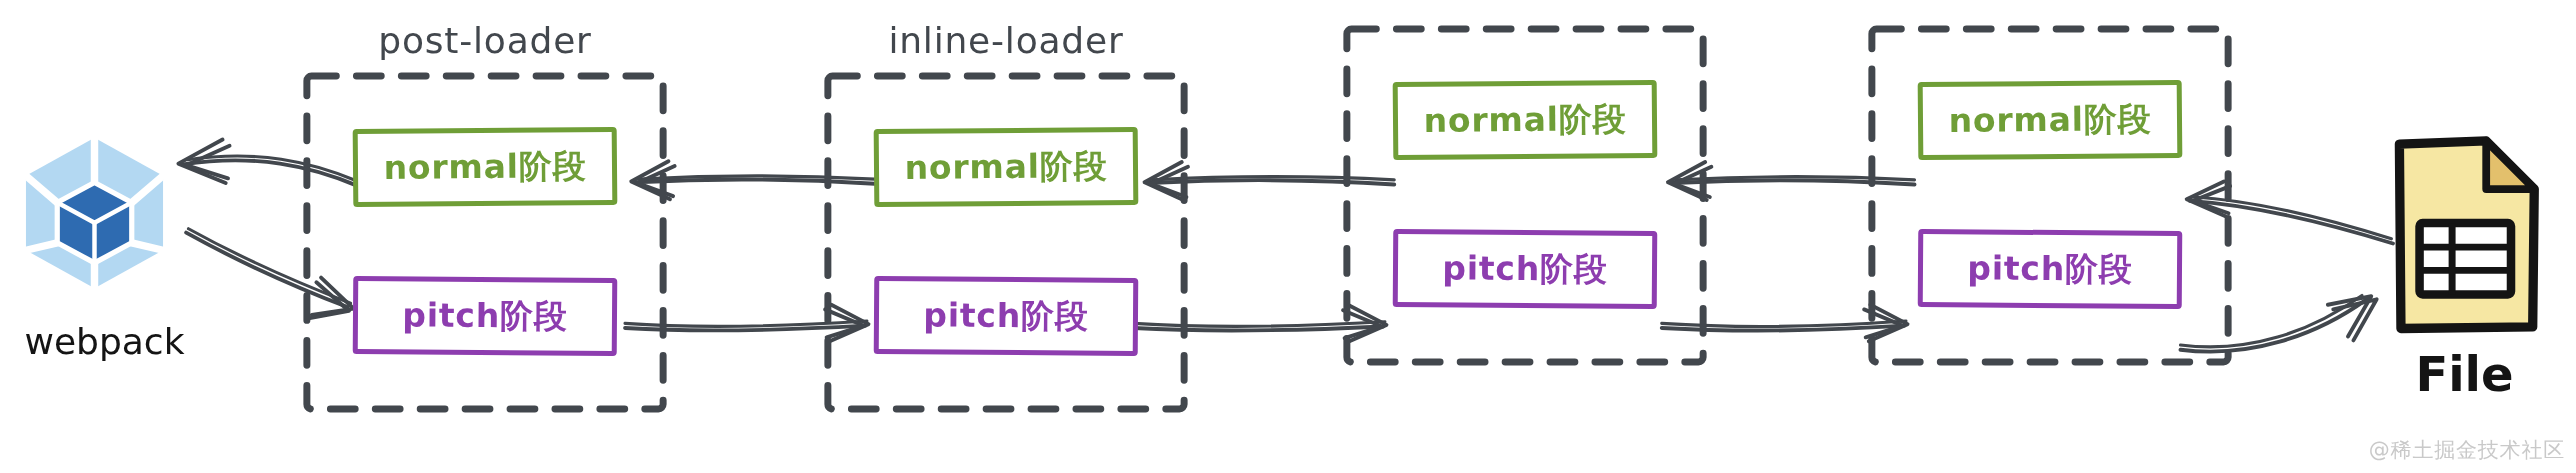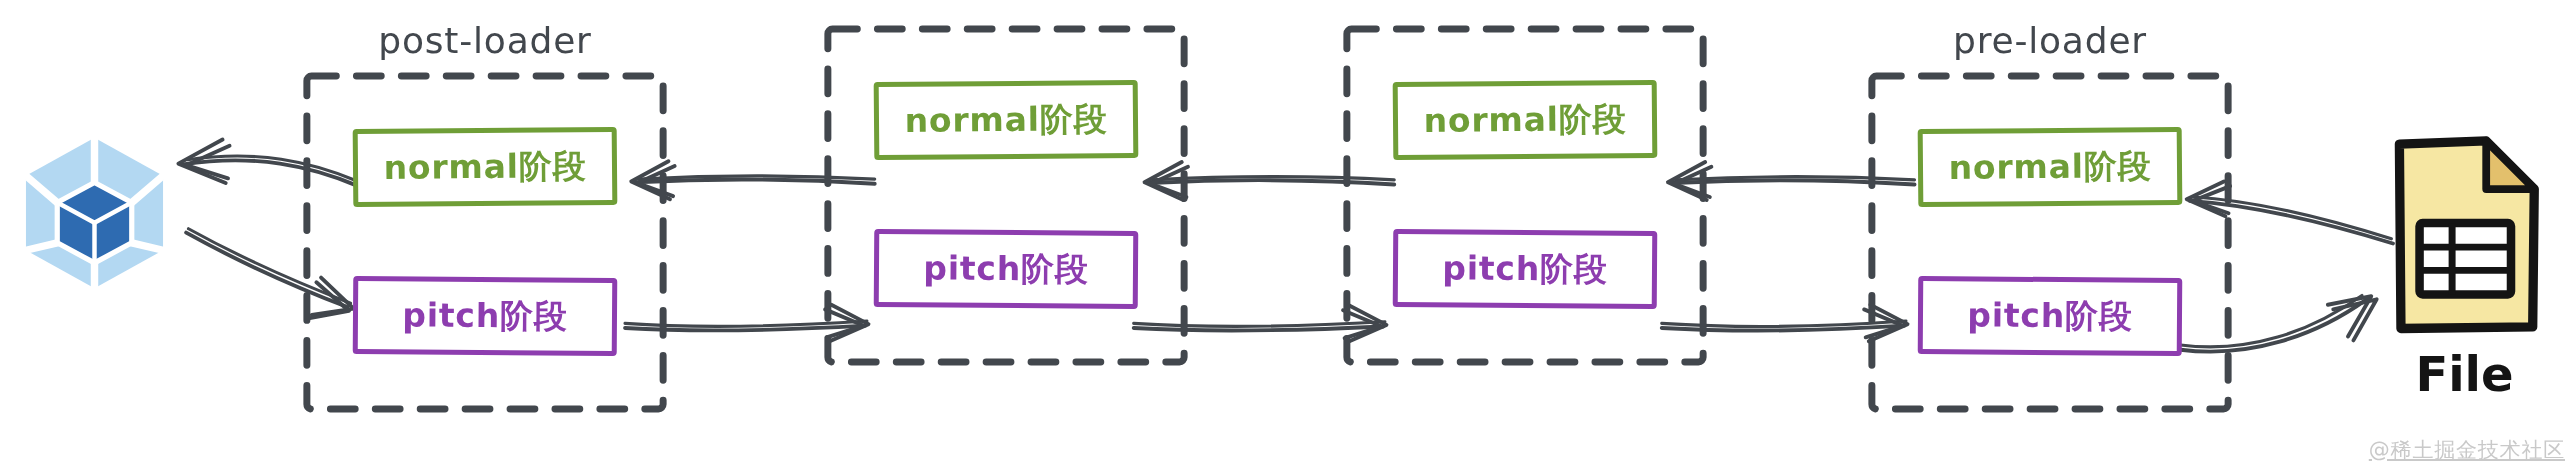--- a/index.html
+++ b/index.html
@@ -34,21 +34,21 @@
   .phase.normal { top:56px;  transform:translateX(-50%) rotate(-0.5deg); border-color:#6f9e37; color:#6f9e37; }
   .phase.pitch  { top:205px; transform:translateX(-50%) rotate(0.4deg);  border-color:#8d3daf; color:#8d3daf; }
   
   .node { position:absolute; z-index:2; }
   .node-label { position:absolute; text-align:center; color:#141414; z-index:2; }
   #webpack-label { left:15.5px; top:321px; width:178px; font-size:36px; font-weight:500; }
   #file-label    { left:2387px; top:346px; width:155px; font-size:48px; font-weight:600; }
   
   #watermark {
     position:absolute; right:11px; bottom:9.3px; z-index:2;
-    font-size:21px; color:#c9c9c9; letter-spacing:0.8px;text-decoration:underline;
+    font-size:21px; color:#c9c9c9; letter-spacing:0.8px;
   }
 </style>
 </head>
 <body>
 
 <div id="canvas">
 
   <svg id="arrows" viewBox="0 0 3322 610">
     <g>
       <path class="shaft" d="M462 240 C 400 214, 330 198, 236 212"></path>
@@ -122,37 +122,39 @@
       <line x1="8" y1="155" x2="50" y2="145"></line>
       <line x1="8" y1="55" x2="50" y2="91"></line>
     </g>
     <polygon points="100,64 150,91 150,145 100,172 50,145 50,91" fill="#2e6bb1" stroke="#ffffff" stroke-width="7" stroke-linejoin="round"></polygon>
     <g stroke="#ffffff" stroke-width="6" stroke-linecap="round">
       <line x1="50" y1="91" x2="100" y2="118"></line>
       <line x1="150" y1="91" x2="100" y2="118"></line>
       <line x1="100" y1="118" x2="100" y2="172"></line>
     </g>
   </svg>
+  <div class="node-label" id="webpack-label">webpack</div>
 
   <div class="loader" style="left:303px;">
     <div class="loader-title">post-loader</div>
     <div class="dash-box">
       <svg class="dash" width="364" height="341" viewBox="0 0 470 440">
           <rect x="5" y="5" width="460" height="430" rx="6"></rect>
         </svg>
       <div class="phase normal">
         <span>normal阶段</span>
       </div>
       <div class="phase pitch">
         <span>pitch阶段</span>
       </div>
     </div>
   </div>
 
   <div class="loader" style="left:824px;">
+    <div class="loader-title">inline-loader</div>
     <div class="dash-box">
       <svg class="dash" width="364" height="341" viewBox="0 0 470 440">
           <rect x="5" y="5" width="460" height="430" rx="6"></rect>
         </svg>
       <div class="phase normal">
         <span>normal阶段</span>
       </div>
       <div class="phase pitch">
         <span>pitch阶段</span>
       </div>
@@ -167,21 +169,20 @@
       <div class="phase normal">
         <span>normal阶段</span>
       </div>
       <div class="phase pitch">
         <span>pitch阶段</span>
       </div>
     </div>
   </div>
 
   <div class="loader" style="left:1868px;">
-    <div class="loader-title">pre-loader</div>
     <div class="dash-box">
       <svg class="dash" width="364" height="341" viewBox="0 0 470 440">
           <rect x="5" y="5" width="460" height="430" rx="6"></rect>
         </svg>
       <div class="phase normal">
         <span>normal阶段</span>
       </div>
       <div class="phase pitch">
         <span>pitch阶段</span>
       </div>

